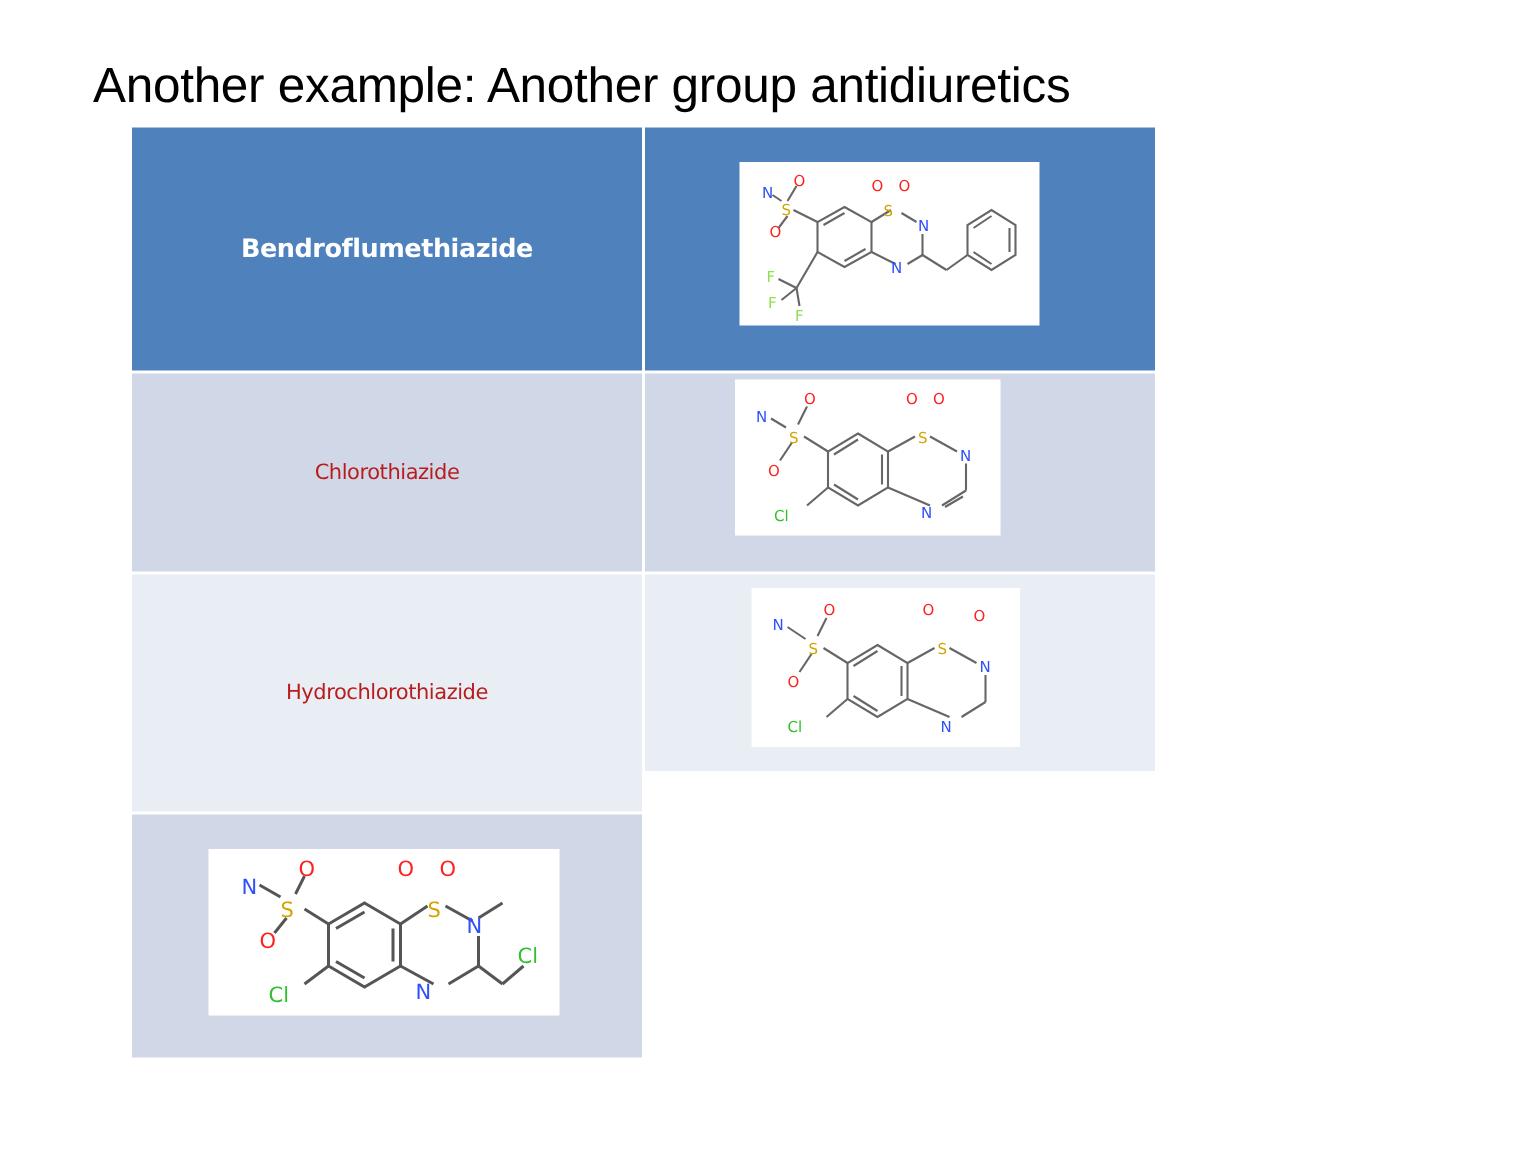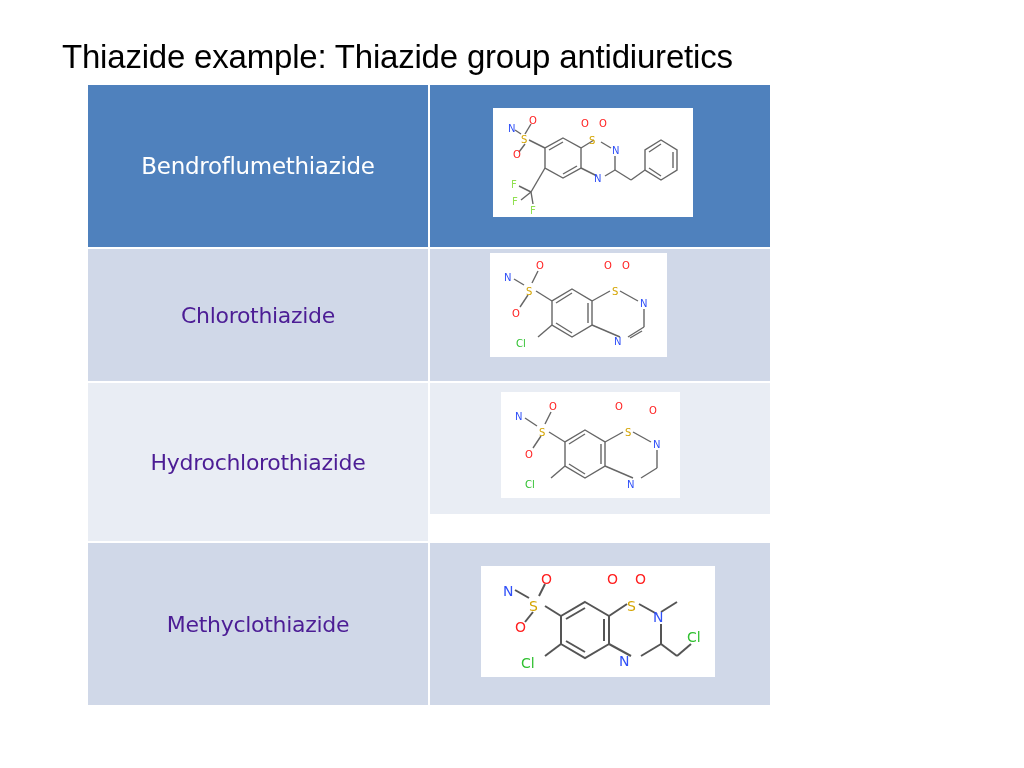--- a/index.html
+++ b/index.html
@@ -14,33 +14,33 @@
     }
     .table {
       position: absolute; left: 88px; top: 85px; width: 682px;
       display: grid; grid-template-columns: 340px 340px; column-gap: 2px; row-gap: 2px;
       background: #ffffff;
     }
     .cell {
       display: flex; align-items: center; justify-content: center; box-sizing: border-box;
     }
     .name {
-      font-family: "DejaVu Sans", sans-serif; font-size: 22px; color: #4c1d95;
+      font-family: "DejaVu Sans", sans-serif; font-size: 14px; color: #b91c1c;
       letter-spacing: -0.3px;
     }
     .hdr { background: #4f81bd; }
-    .hdr .name { color: #fff; font-weight: normal; font-size: 23px; text-align: center; }
+    .hdr .name { color: #fff; font-weight: bold; font-size: 17px; text-align: center; }
     .odd { background: #d0d8e8; }
     .even { background: #e9edf4; }
     .mol { background: #ffffff; display: block; }
   </style>
 </head>
 <body>
 
-<div class="slide-title">Thiazide example: Thiazide group antidiuretics</div>
+<div class="slide-title">Another example: Another group antidiuretics</div>
 
 <div class="table">
 
   <div class="cell hdr" style="height:162px">
     <span class="name">Bendroflumethiazide</span>
   </div>
   <div class="cell hdr" style="height:162px">
     <svg class="mol" width="200" height="109" viewBox="0 0 200 109" style="margin-left:-14px;margin-top:-8px">
       <g stroke="#666" stroke-width="1.4" fill="none">
 
@@ -154,23 +154,20 @@
         <text x="124" y="44" fill="#d4a400">S</text>
         <text x="114" y="18" fill="#ff2020">O</text>
         <text x="148" y="22" fill="#ff2020">O</text>
         <text x="152" y="56" fill="#3050f8">N</text>
         <text x="126" y="96" fill="#3050f8">N</text>
         <text x="24" y="96" fill="#30c030">Cl</text>
       </g>
     </svg>
   </div>
 
-  <div class="cell odd" style="height:162px">
-    <span class="name">Methyclothiazide</span>
-  </div>
   <div class="cell odd" style="height:162px">
     <svg class="mol" width="234" height="111" viewBox="0 0 234 111" style="margin-left:-4px;margin-top:-6px">
       <g stroke="#555" stroke-width="2" fill="none">
         <polygon points="104,36 128,50 128,78 104,92 80,78 80,50"></polygon>
         <line x1="85" y1="53" x2="104" y2="42"></line>
           <line x1="123" y1="53" x2="123" y2="75"></line>
           <line x1="85" y1="75" x2="104" y2="86"></line>
         <line x1="128" y1="50" x2="146" y2="38"></line>
           <line x1="158" y1="38" x2="176" y2="48"></line>
         <line x1="180" y1="46" x2="196" y2="36"></line>

